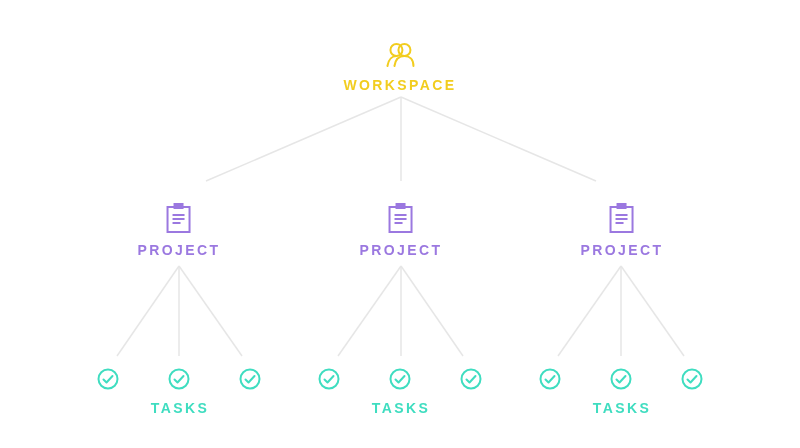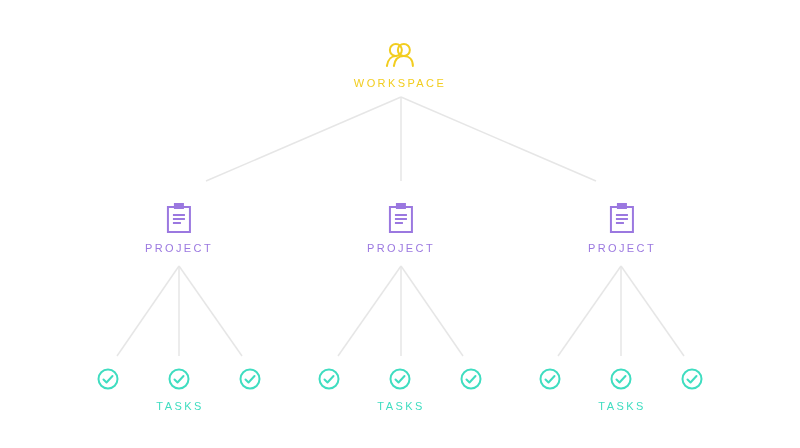--- a/index.html
+++ b/index.html
@@ -1,19 +1,19 @@
 <!DOCTYPE html>
 <html><head>
   <meta charset="utf-8">
   <style>
     html, body { margin:0; padding:0; background:#ffffff; }
     body { width:800px; height:448px; position:relative; overflow:hidden; font-family:"Liberation Sans", sans-serif; }
     svg.lines { position:absolute; left:0; top:0; width:800px; height:448px; }
     .node { position:absolute; transform:translateX(-50%); text-align:center; }
-    .label { font-weight:400; font-size:11px; letter-spacing:2.4px; white-space:nowrap; }
+    .label { font-weight:700; font-size:14px; letter-spacing:2.4px; white-space:nowrap; }
     .ws-label { color:#F2CD1F; }
     .proj-label { color:#9B78E0; }
     .task-label { color:#3FDDC0; }
     .icon { position:absolute; }
   </style>
 </head>
 <body>
 
 <svg class="lines" viewBox="0 0 800 448">
   <g stroke="#E6E6E6" stroke-width="1.5" fill="none">

